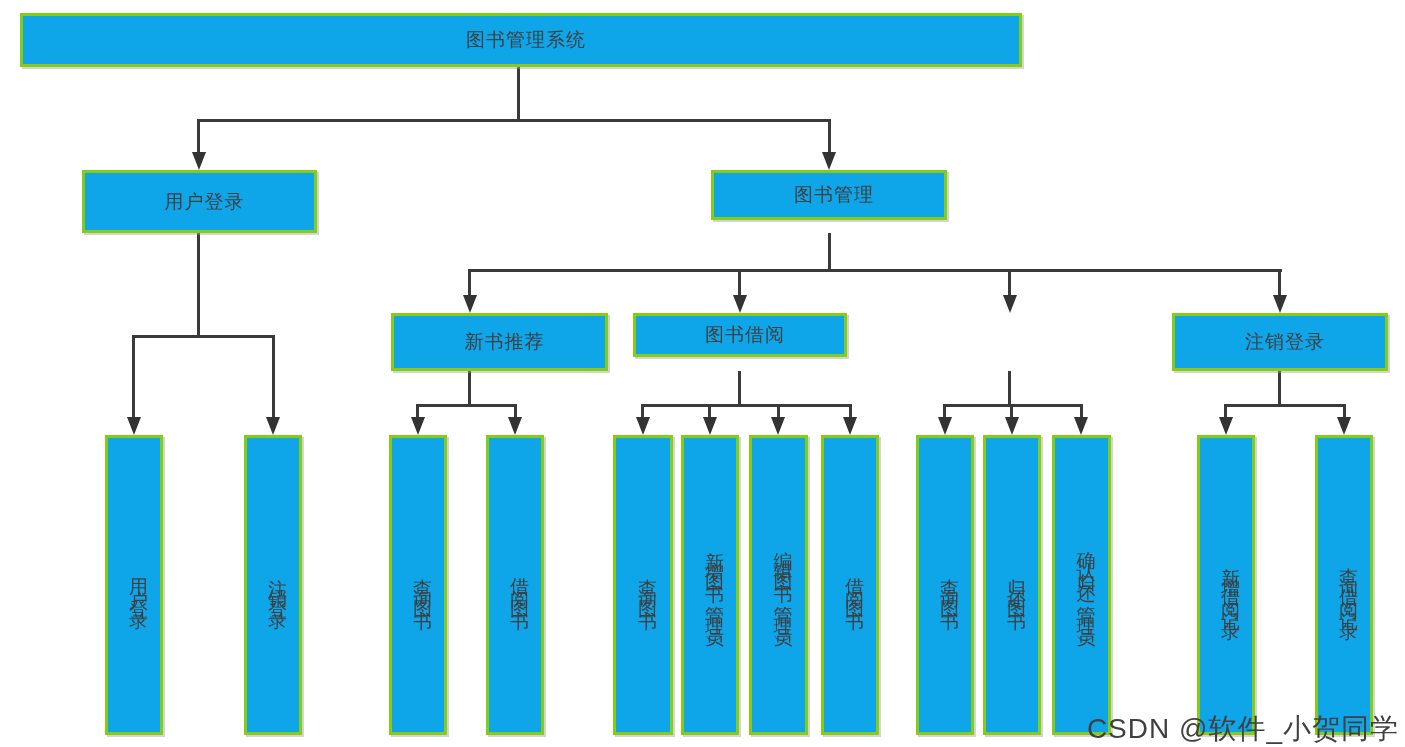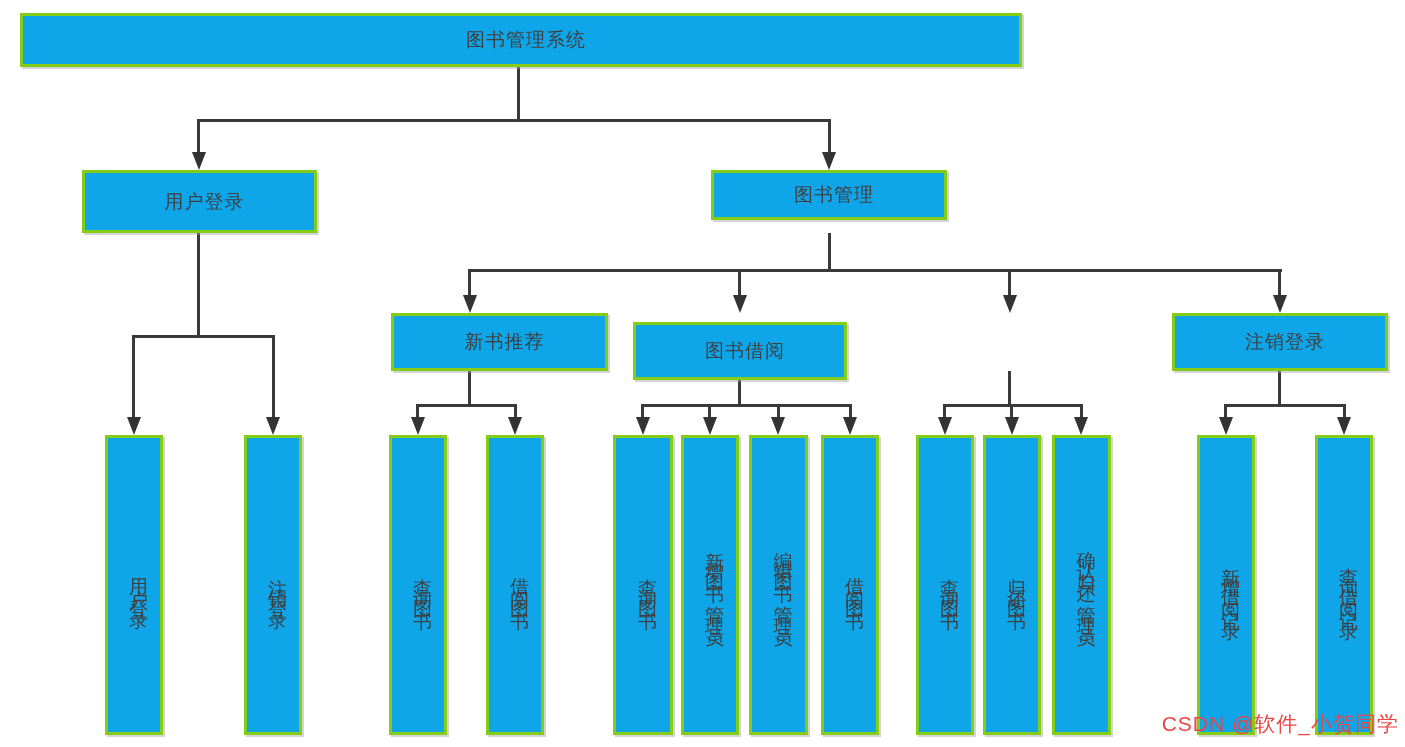--- a/index.html
+++ b/index.html
@@ -36,41 +36,41 @@
   .arrow{
     position:absolute;
     width:0;height:0;
     border-left:7px solid transparent;
     border-right:7px solid transparent;
     border-top:18px solid #333333;
     z-index:1;
   }
   .watermark{
     position:absolute;
-    color:#ef4444;
-    font-size:21px;
+    color:#404040;
+    font-size:28px;
     letter-spacing:1px;
     z-index:10;
     white-space:nowrap;
   }
 </style>
 </head>
 <body>
 
 <div id="canvas">
 
   <div class="box" style="left:20px;top:13px;width:1002px;height:54px;">图书管理系统</div>
 
   <div class="box" style="left:82px;top:170px;width:235px;height:63px;">用户登录</div>
 
   <div class="box" style="left:711px;top:170px;width:236px;height:50px;">图书管理</div>
 
   <div class="box" style="left:361px;top:313px;width:217px;height:58px;margin-left:30px;">新书推荐</div>
 
-  <div class="box" style="left:633px;top:322px;width:214px;height:58px;">图书借阅</div>
+  <div class="box" style="left:633px;top:313px;width:214px;height:44px;">图书借阅</div>
 
 
   <div class="box" style="left:1172px;top:313px;width:216px;height:58px;">注销登录</div>
 
   <div class="box leaf" style="left:105px;top:435px;width:58px;height:300px;">用户登录</div>
   <div class="box leaf" style="left:244px;top:435px;width:58px;height:300px;">注销登录</div>
 
   <div class="box leaf" style="left:389px;top:435px;width:58px;height:300px;">查询图书</div>
   <div class="box leaf" style="left:486px;top:435px;width:58px;height:300px;">借阅图书</div>
 

